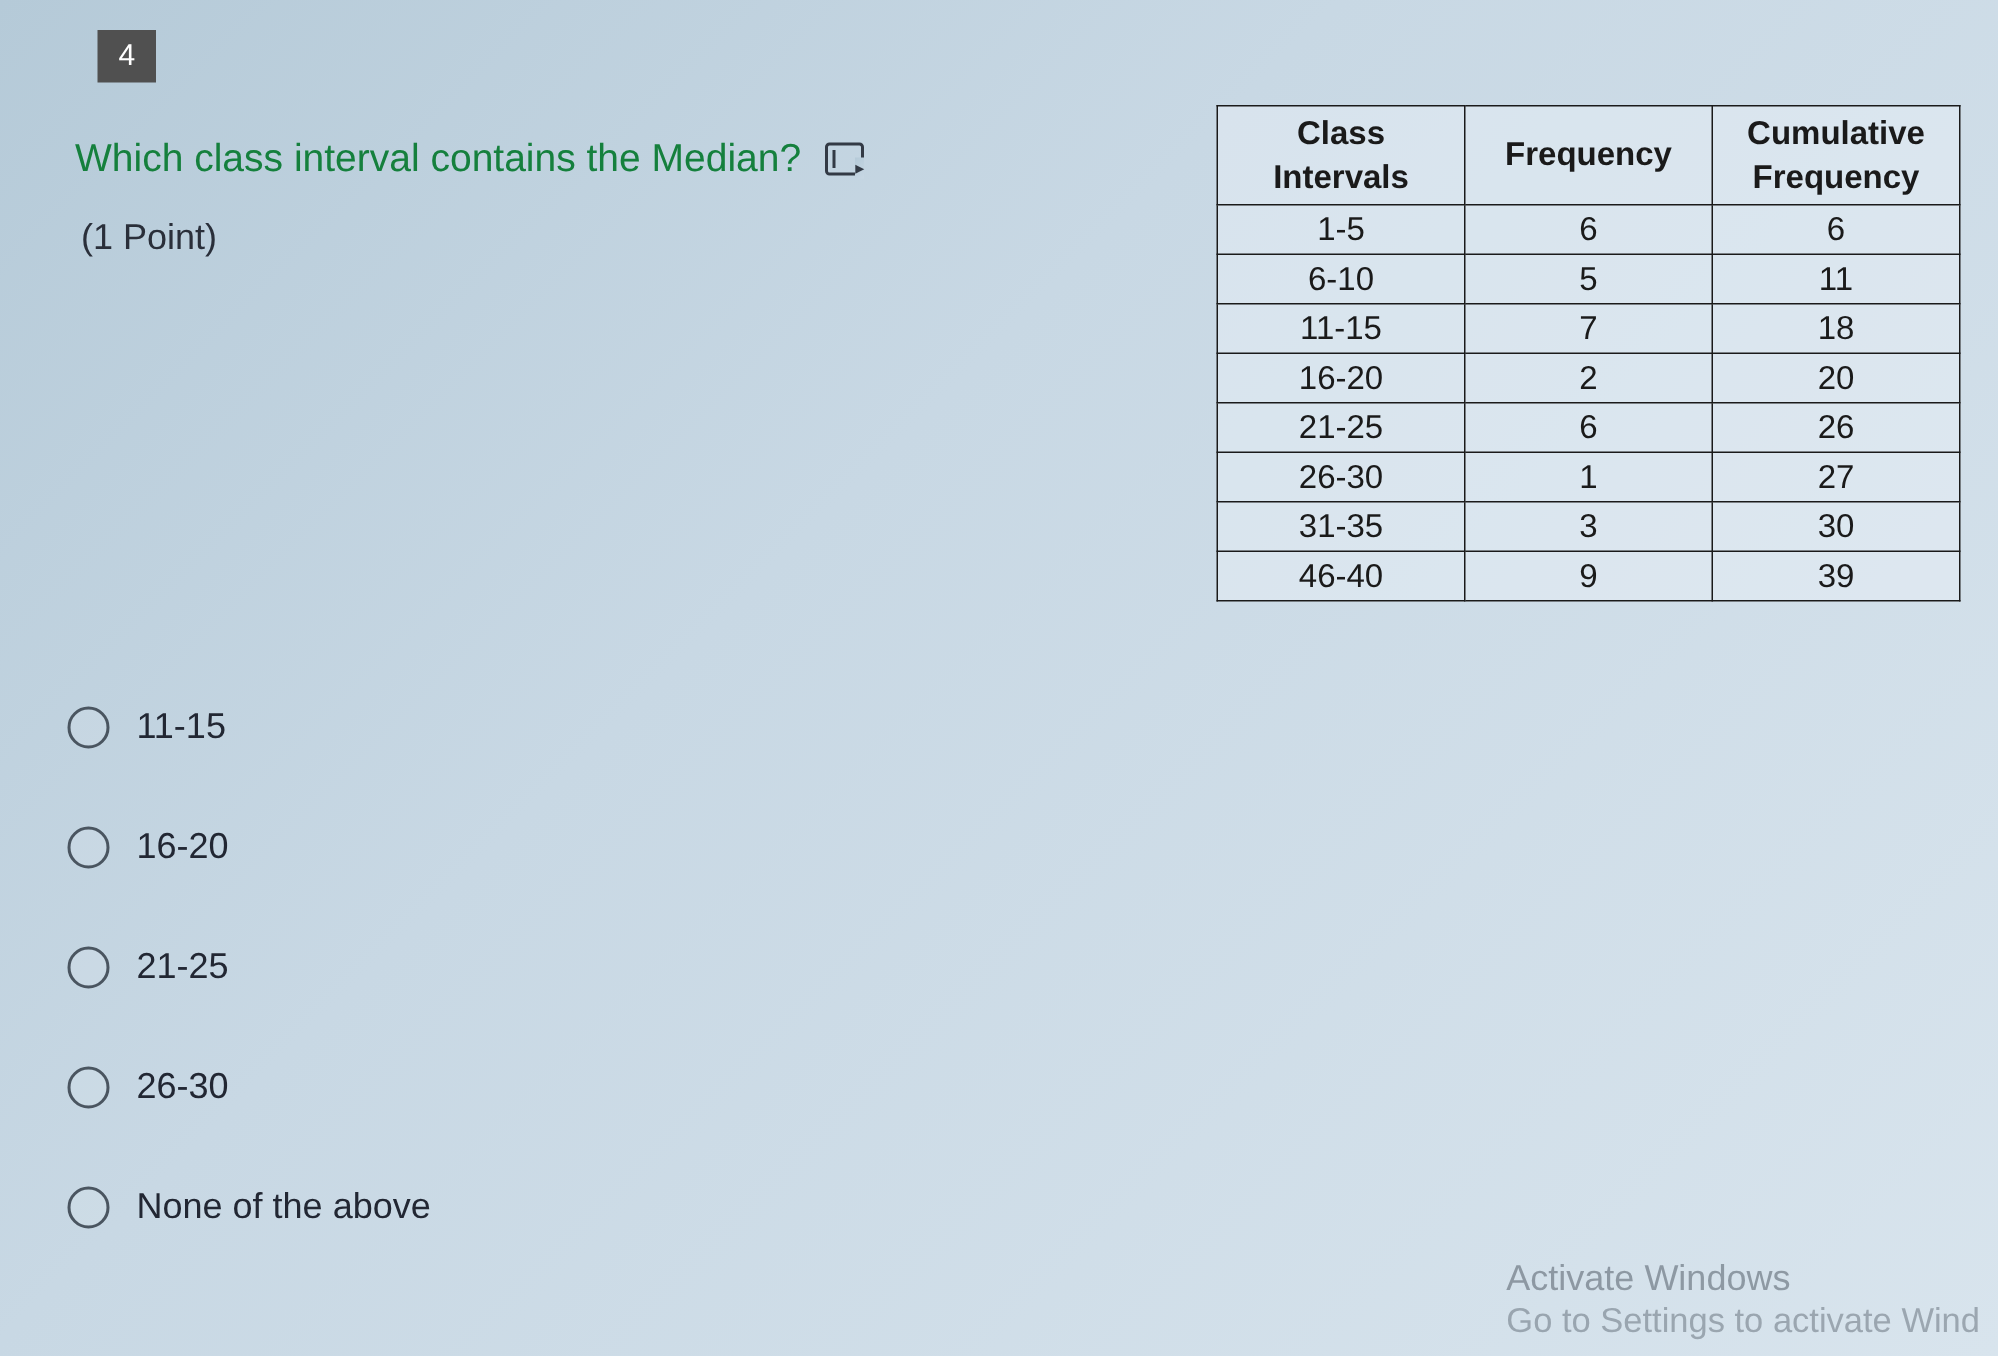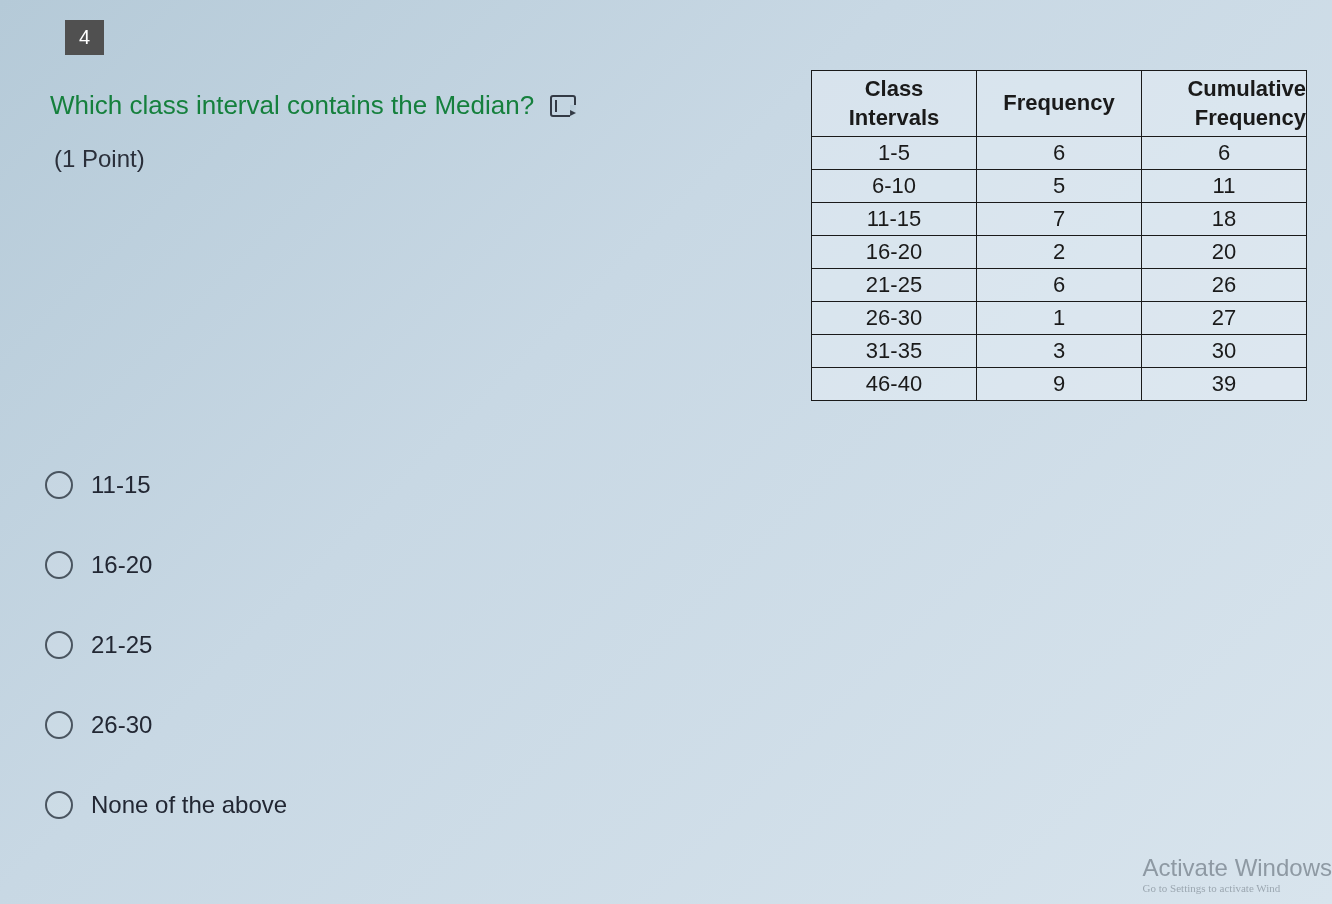--- a/index.html
+++ b/index.html
@@ -94,21 +94,21 @@
       color: #1a1a1a;
       padding: 3px 0;
     }
     .freq-table th {
       font-weight: 700;
       padding: 4px 0;
       line-height: 1.3;
     }
     .freq-table .col-class { width: 165px; }
     .freq-table .col-freq { width: 165px; }
-    .freq-table .col-cum { width: 165px; text-align: right; }
+    .freq-table .col-cum { width: 165px; }
     .options-block {
       margin-top: 70px;
       margin-left: -5px;
     }
     .option-row {
       display: flex;
       align-items: center;
       gap: 18px;
       margin-bottom: 52px;
       cursor: pointer;
@@ -120,34 +120,33 @@
       border-radius: 50%;
       flex-shrink: 0;
       background: rgba(255,255,255,0.1);
     }
     .option-label {
       font-size: 24px;
       color: #222733;
     }
     .activate-watermark {
       position: absolute;
-      right: 0;
+      right: 12px;
       bottom: 10px;
       text-align: left;
       color: rgba(90, 100, 110, 0.55);
       pointer-events: none;
     }
     .activate-watermark .line1 {
       font-size: 24px;
       color: rgba(90, 100, 110, 0.58);
     }
     .activate-watermark .line2 {
-      font-size: 11px;
+      font-size: 23px;
       color: rgba(90, 100, 110, 0.48);
-      font-family: Liberation Serif, serif;
     }
   </style>
 </head>
 <body>
 
 <div class="content">
   <div class="question-number-badge">4</div>
 
   <div class="question-row">
     <div class="question-text-block">

